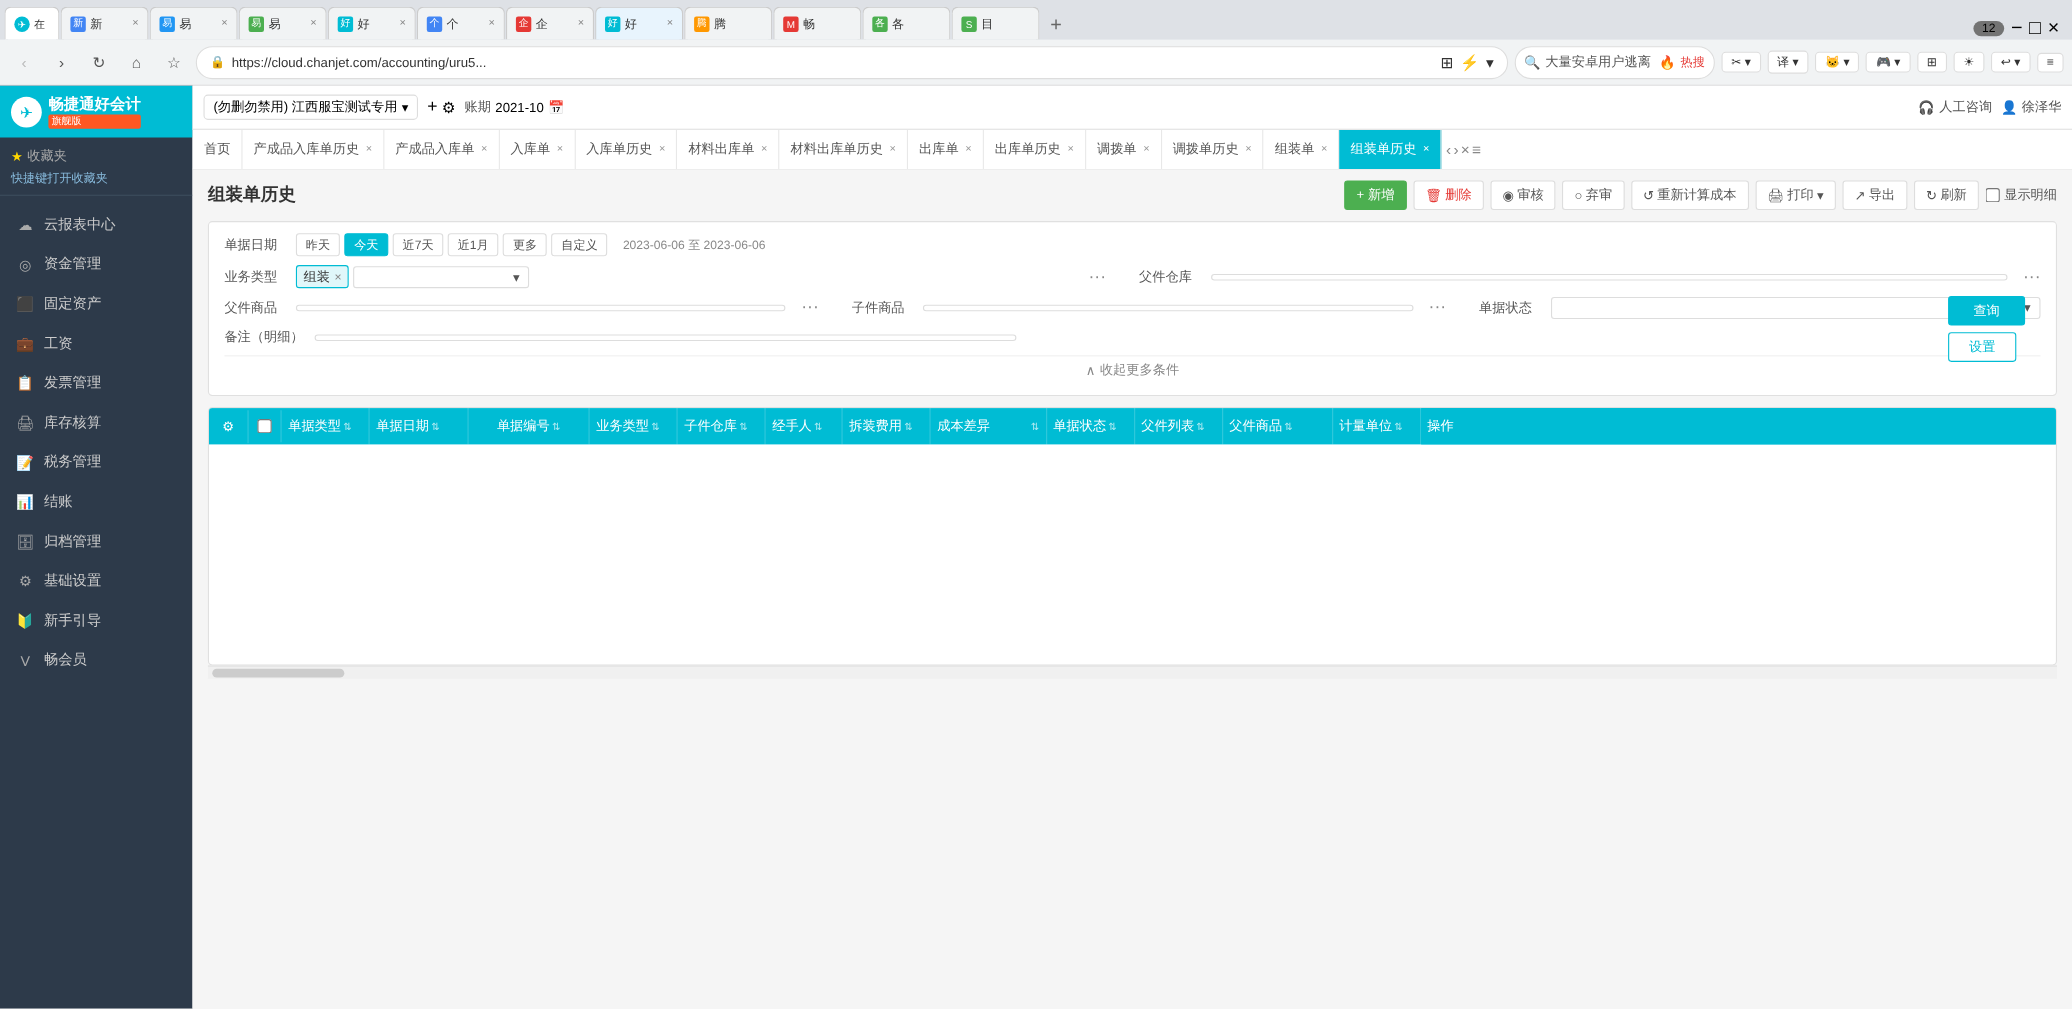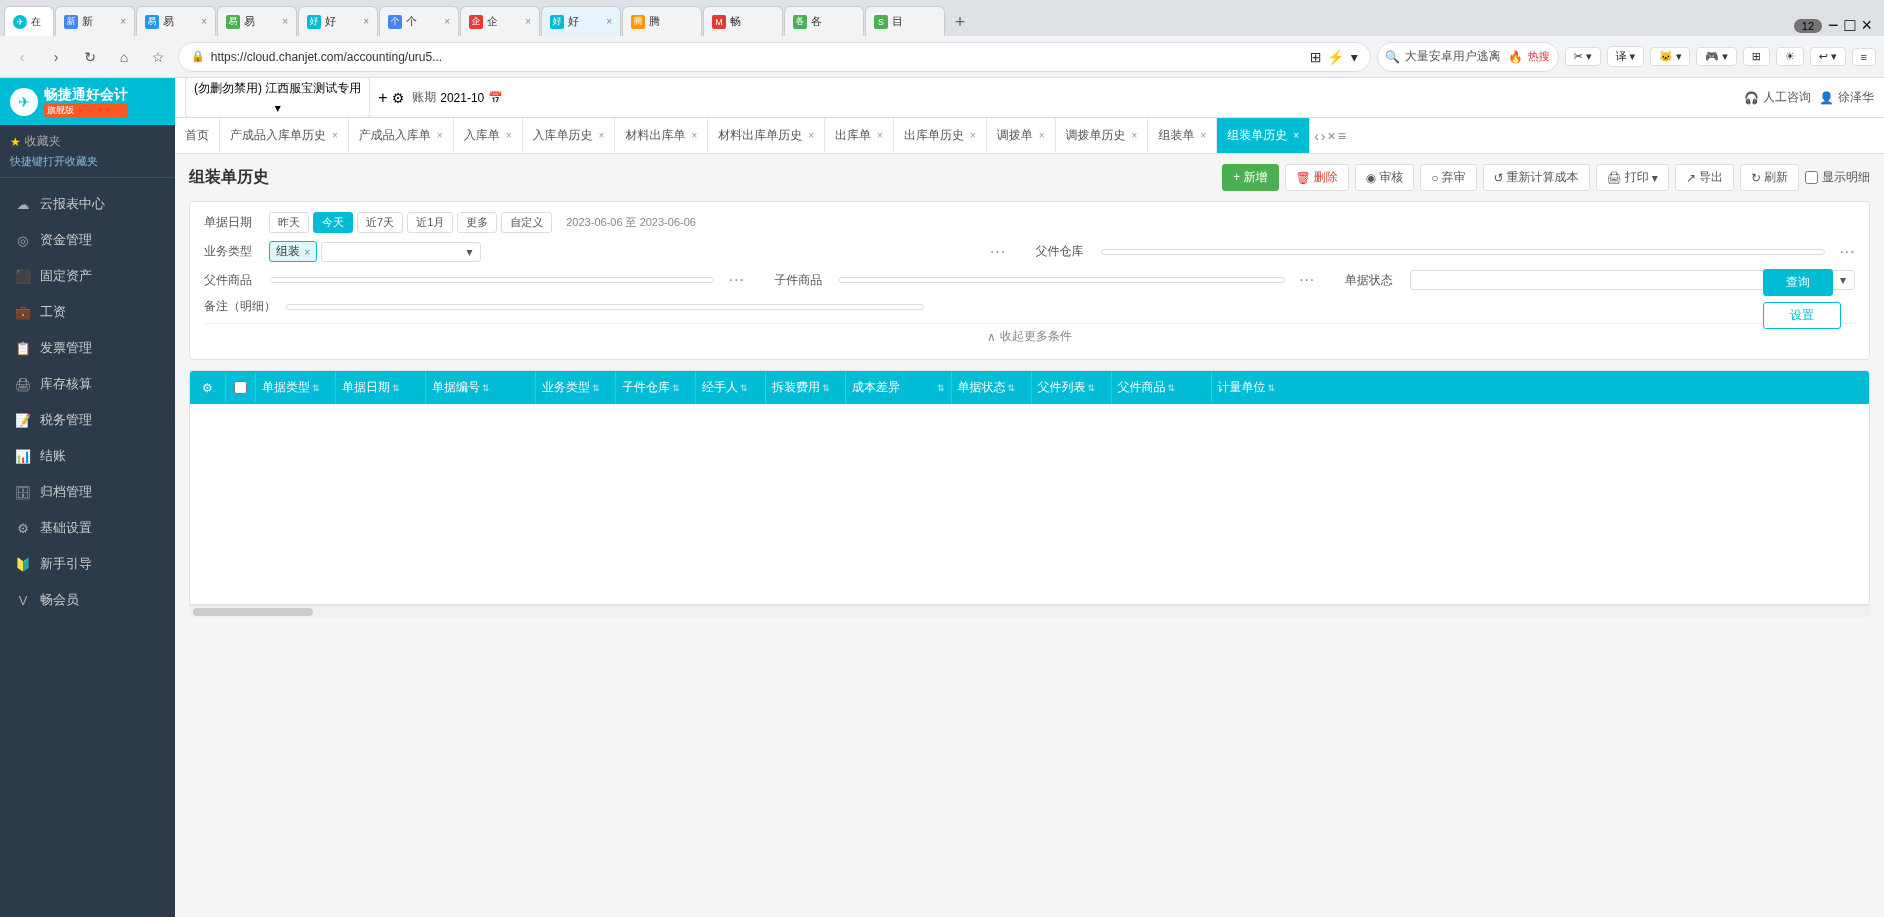--- a/index.html
+++ b/index.html
@@ -37,21 +37,21 @@
     .sidebar-fav-link { color: #88bbdd; font-size: 11px; cursor: pointer; }
     .sidebar-nav { flex: 1; overflow-y: auto; padding: 8px 0; }
     .nav-item { display: flex; align-items: center; gap: 8px; padding: 9px 14px; color: #ccc; cursor: pointer; font-size: 13px; }
     .nav-item .nav-icon { width: 18px; text-align: center; color: #aaa; }
 
     
     .main-content { flex: 1; display: flex; flex-direction: column; overflow: hidden; background: #f5f5f5; }
 
     
     .app-header { background: #fff; border-bottom: 1px solid #e0e0e0; display: flex; align-items: center; padding: 0 10px; height: 40px; gap: 8px; flex-shrink: 0; }
-    .company-selector { display: flex; align-items: center; gap: 4px; border: 1px solid #ddd; border-radius: 4px; padding: 2px 8px; font-size: 12px; cursor: pointer; flex-direction: column; }
+    .company-selector { display: flex; align-items: center; gap: 4px; border: 1px solid #ddd; border-radius: 4px; padding: 2px 8px; font-size: 12px; cursor: pointer; }
     .period-label { font-size: 12px; color: #555; }
     .period-value { display: flex; align-items: center; gap: 4px; font-size: 12px; }
 
     
     .app-tabs { background: #fff; border-bottom: 1px solid #e0e0e0; display: flex; align-items: center; overflow-x: auto; flex-shrink: 0; padding: 0; height: 36px; }
     .app-tabs::-webkit-scrollbar { height: 3px; }
     .app-tab { display: flex; align-items: center; padding: 0 10px; height: 36px; font-size: 12px; color: #555; white-space: nowrap; cursor: pointer; border-right: 1px solid #e8e8e8; gap: 4px; flex-shrink: 0; }
     .app-tab.active { color: #fff; background: #00bcd4; }
     .app-tab .tab-x { color: #999; font-size: 10px; margin-left: 2px; }
     .app-tab.active .tab-x { color: #fff; }
@@ -468,41 +468,41 @@
           </div>
         </div>
 
         <div class="collapse-row">
           <span>∧</span>
           <span>收起更多条件</span>
         </div>
 
         <div style="position:absolute;right:28px;margin-top:-80px;display:flex;flex-direction:column;gap:6px;">
           <div class="btn btn-cyan" style="width:70px;justify-content:center;">查询</div>
-          <div class="btn btn-cyan-outline" style="width:78px;justify-content:center;">设置</div>
+          <div class="btn btn-cyan-outline" style="width:62px;justify-content:center;">设置</div>
         </div>
       </div>
 
       <div class="data-table">
         <div class="table-header">
           <div class="th th-settings">
             <span>⚙</span>
           </div>
           <div class="th th-check">
             <input type="checkbox" style="">
           </div>
           <div class="th" style="min-width:80px;">
             <span>单据类型</span>
             <span class="sort-icon">⇅</span>
           </div>
           <div class="th" style="min-width:90px;">
             <span>单据日期</span>
             <span class="sort-icon">⇅</span>
           </div>
-          <div class="th" style="min-width:110px;">
+          <div class="th" style="min-width:110px;justify-content:center;">
             <span>单据编号</span>
             <span class="sort-icon">⇅</span>
           </div>
           <div class="th" style="min-width:80px;">
             <span>业务类型</span>
             <span class="sort-icon">⇅</span>
           </div>
           <div class="th" style="min-width:80px;">
             <span>子件仓库</span>
             <span class="sort-icon">⇅</span>
@@ -528,20 +528,23 @@
             <span class="sort-icon">⇅</span>
           </div>
           <div class="th" style="min-width:100px;">
             <span>父件商品</span>
             <span class="sort-icon">⇅</span>
           </div>
           <div class="th" style="min-width:80px;">
             <span>计量单位</span>
             <span class="sort-icon">⇅</span>
           </div>
+          <div class="th" style="flex:1;min-width:60px;background:#00bcd4;">
+            <span>操作</span>
+          </div>
         </div>
         <div class="table-empty">
           <span></span>
         </div>
       </div>
 
       <div class="scroll-bar">
         <div class="scroll-thumb"></div>
       </div>
     </div>

